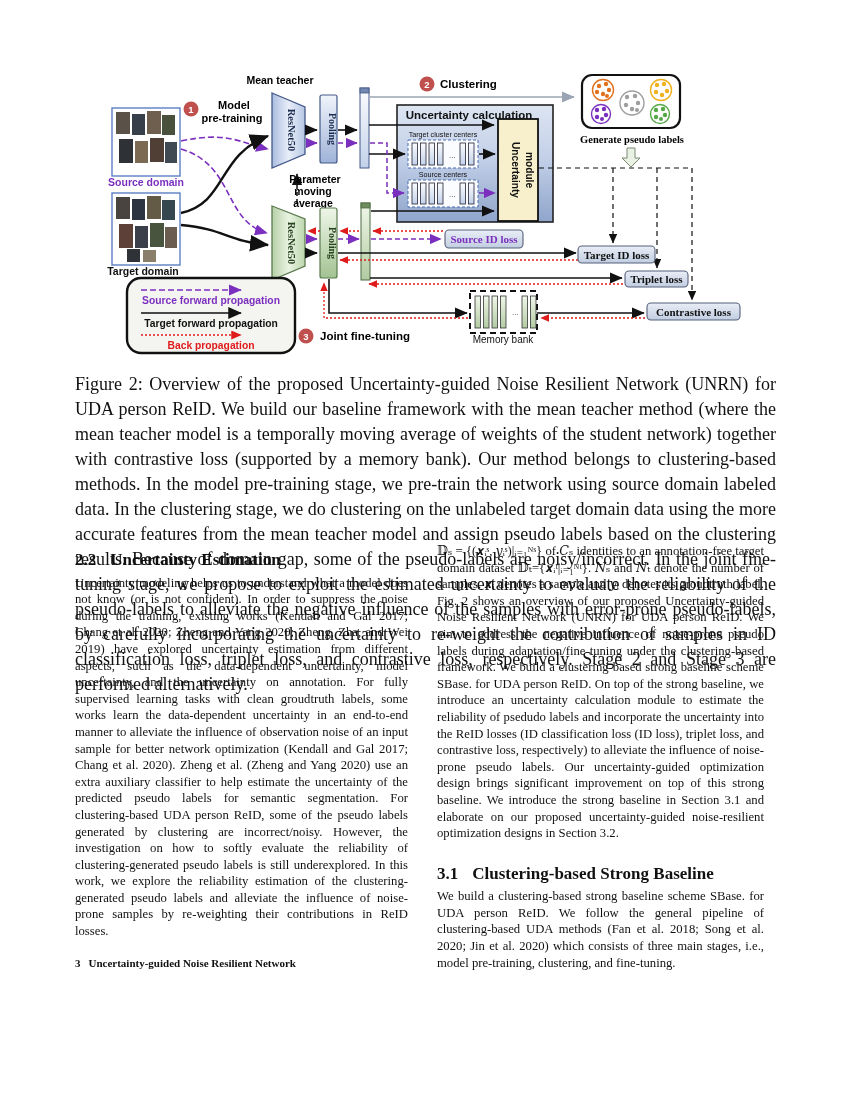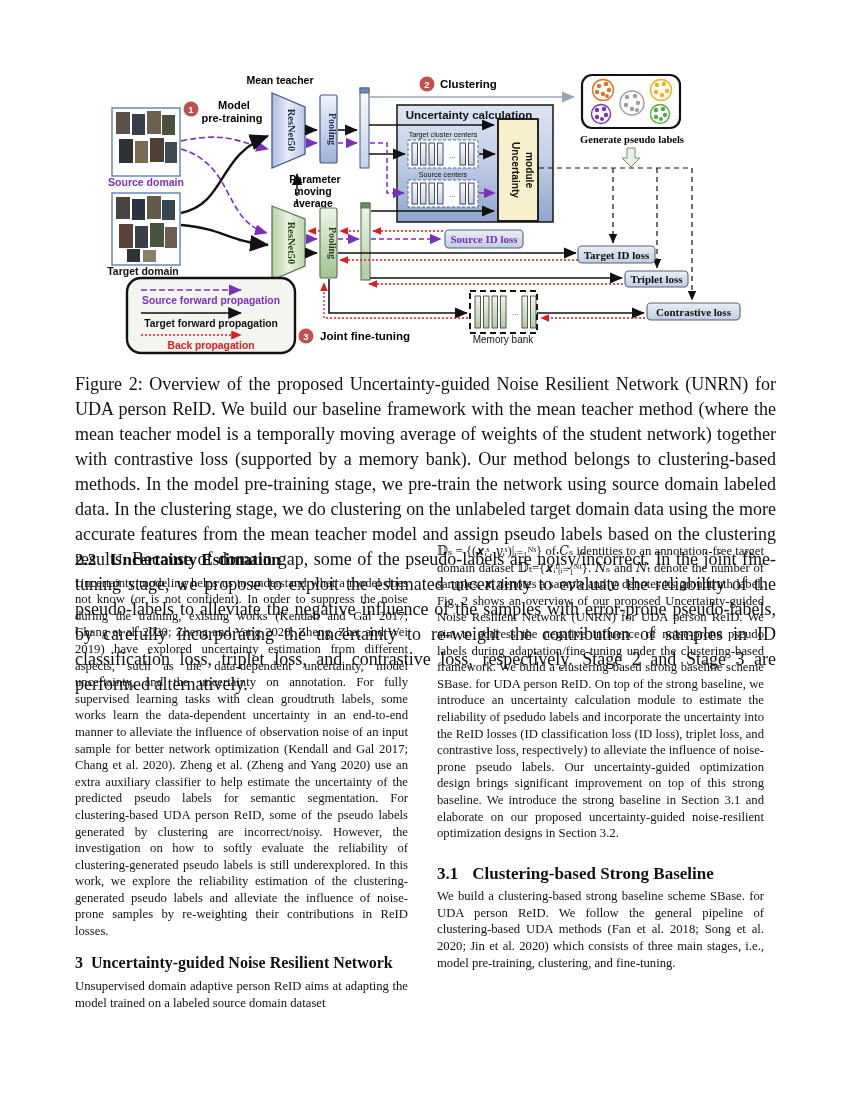--- a/index.html
+++ b/index.html
@@ -6,21 +6,21 @@
   .page{position:relative;width:850px;height:1100px;background:#ffffff;margin:0 auto;overflow:hidden;
         font-family:"Liberation Serif","DejaVu Serif",serif;color:#111;}
   .fig{position:absolute;left:75px;top:63px;width:720px;height:302px;}
   .caption{position:absolute;left:75px;top:372px;width:701px;font-size:18px;line-height:25px;
            text-align:justify;color:#111;}
   .col{position:absolute;text-align:justify;font-size:12.7px;line-height:16.6px;}
   .col-left{left:75px;top:552px;width:345px;}
   .col-right{left:437px;top:543px;width:339px;}
   .h-sub{font-weight:bold;font-size:17px;margin:0 0 6px 0;text-align:left;}
   .h-sub .num{margin-right:14px;}
-  .h-sec{font-weight:bold;font-size:16px;margin:15px 0 7px 0;text-align:left;}
+  .h-sec{font-weight:bold;font-size:11px;margin:15px 0 7px 0;text-align:left;}
   .h-sec .num{margin-right:8px;}
   .col p{margin:0 12px 0 0;}
   .mt16{margin-top:24px;}
   
   .ft{font-family:"Liberation Sans","DejaVu Sans",sans-serif;}
   .fserif{font-family:"Liberation Serif","DejaVu Serif",serif;}
   .rot{font-family:"Liberation Serif","DejaVu Serif",serif;font-weight:bold;}
 </style>
 </head>
 <body>
@@ -332,21 +332,20 @@
   <div class="caption">Figure 2: Overview of the proposed Uncertainty-guided Noise Resilient Network (UNRN) for UDA person ReID. We build our baseline framework with the mean teacher method (where the mean teacher model is a temporally moving average of weights of the student network) together with contrastive loss (supported by a memory bank). Our method belongs to clustering-based methods. In the model pre-training stage, we pre-train the network using source domain labeled data. In the clustering stage, we do clustering on the unlabeled target domain data using the more accurate features from the mean teacher model and assign pseudo labels based on the clustering results. Because of domain gap, some of the pseudo-labels are noisy/incorrect. In the joint fine-tuning stage, we propose to exploit the estimated uncertainty to evaluate the reliability of the pseudo-labels to alleviate the negative influence of the samples with error-prone pseudo-labels, by carefully incorporating the uncertainty to re-weight the contribution of samples in ID classification loss, triplet loss, and contrastive loss, respectively. Stage 2 and Stage 3 are performed alternatively.</div>
 
   <div class="col col-left">
     <div class="h-sub">
       <span class="num">2.2</span><span>Uncertainty Estimation</span>
     </div>
     <p>Uncertainty modeling helps us to understand what a model does not know (or is not confident). In order to suppress the noise during the training, existing works (Kendall and Gal 2017; Chang et al. 2020; Zheng and Yang 2020; Zheng, Zha, and Wei 2019) have explored uncertainty estimation from different aspects, such as the data-dependent uncertainty, model uncertainty, and the uncertainty on annotation. For fully supervised learning tasks with clean groudtruth labels, some works learn the data-dependent uncertainty in an end-to-end manner to alleviate the influence of observation noise of an input sample for better network optimization (Kendall and Gal 2017; Chang et al. 2020). Zheng et al. (Zheng and Yang 2020) use an extra auxiliary classifier to help estimate the uncertainty of the predicted pseudo labels for semantic segmentation. For clustering-based UDA person ReID, some of the pseudo labels generated by clustering are incorrect/noisy. However, the investigation on how to softly evaluate the reliability of clustering-generated pseudo labels is still underexplored. In this work, we explore the reliability estimation of the clustering-generated pseudo labels and alleviate the influence of noise-prone samples by re-weighting their contributions in ReID losses.</p>
     <div class="h-sec">
       <span class="num">3</span><span>Uncertainty-guided Noise Resilient Network</span>
     </div>
-    <p>Unsupervised domain adaptive person ReID aims at adapting the model trained on a labeled source domain dataset</p>
   </div>
 
   <div class="col col-right">
     <p>𝔻ₛ = {(𝒙ᵢˢ, 𝑦ᵢˢ)|ᵢ₌₁ᴺˢ} of 𝐶ₛ identities to an annotation-free target domain dataset 𝔻ₜ={𝒙ᵢᵗ|ᵢ₌₁ᴺᵗ}. 𝑁ₛ and 𝑁ₜ denote the number of samples. 𝒙ᵢ denotes a sample and 𝑦ᵢ denotes its groudtruth label. Fig. 2 shows an overview of our proposed Uncertainty-guided Noise Resilient Network (UNRN) for UDA person ReID. We aim to address the negative influence of noise-prone pseudo labels during adaptation/fine-tuning under the clustering-based framework. We build a clustering-based strong baseline scheme SBase. for UDA person ReID. On top of the strong baseline, we introduce an uncertainty calculation module to estimate the reliability of psedudo labels and incorporate the uncertainty into the ReID losses (ID classification loss (ID loss), triplet loss, and contrastive loss, respectively) to alleviate the influence of noise-prone pseudo labels. Our uncertainty-guided optimization design brings significant improvement on top of this strong baseline. We introduce the strong baseline in Section 3.1 and elaborate on our proposed uncertainty-guided noise-resilient optimization designs in Section 3.2.</p>
     <div class="h-sub mt16">
       <span class="num">3.1</span><span>Clustering-based Strong Baseline</span>
     </div>
     <p>We build a clustering-based strong baseline scheme SBase. for UDA person ReID. We follow the general pipeline of clustering-based UDA methods (Fan et al. 2018; Song et al. 2020; Jin et al. 2020) which consists of three main stages, i.e., model pre-training, clustering, and fine-tuning.</p>
   </div>
 

